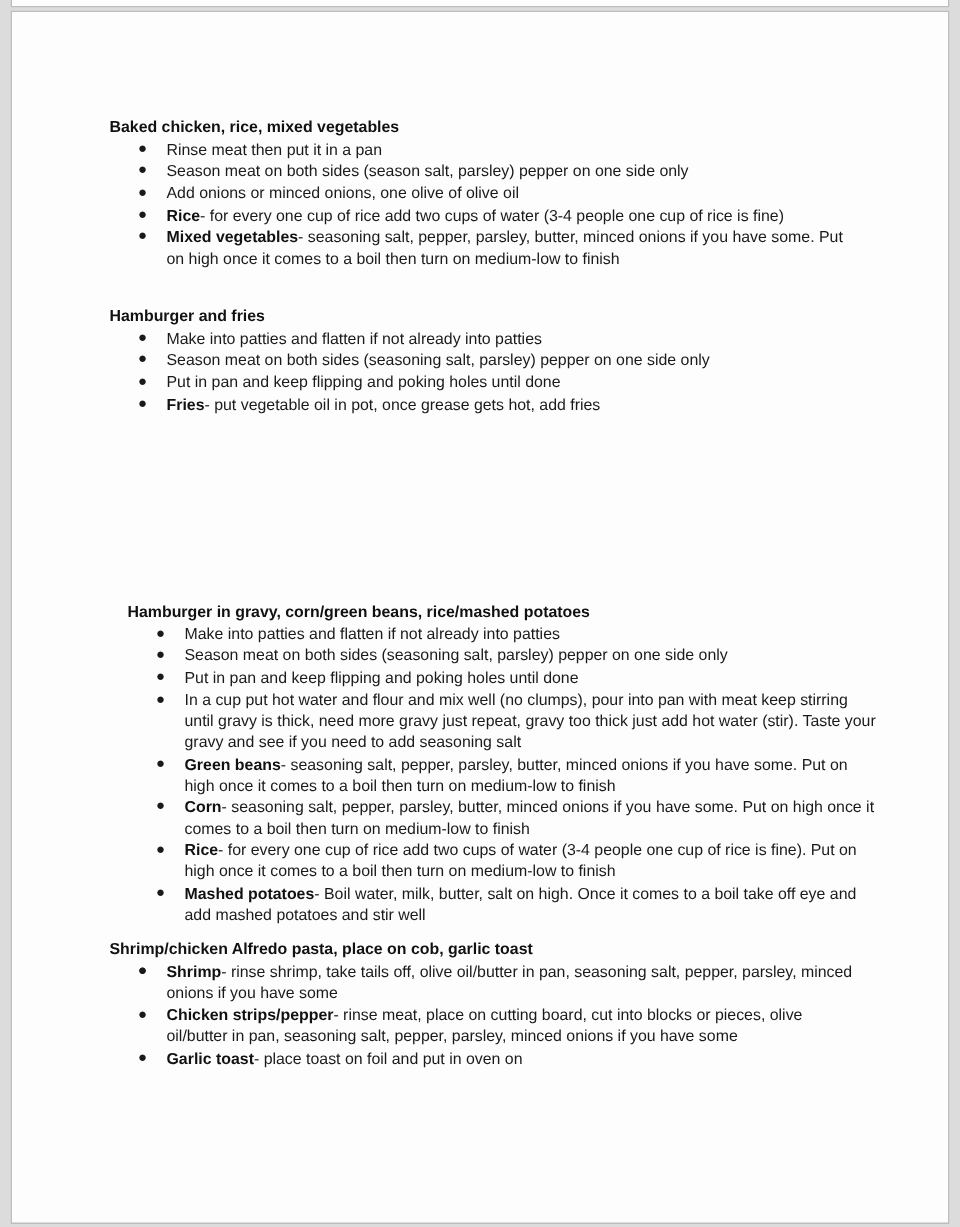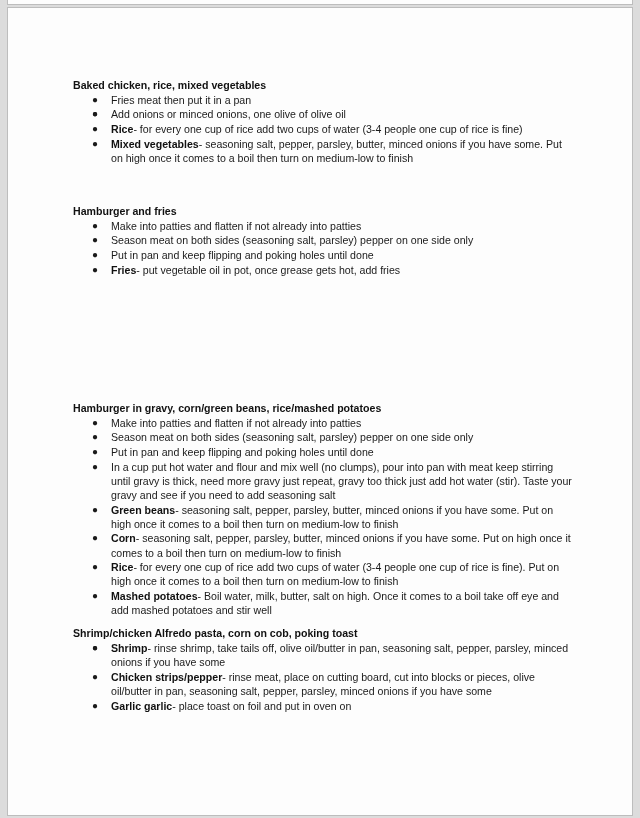--- a/index.html
+++ b/index.html
@@ -35,50 +35,50 @@
   </style>
 </head>
 <body>
 
 <div class="prev-page"></div>
 <div class="page"></div>
 
 <div class="section" id="sec0" style="top:78px;">
     <div class="heading">Baked chicken, rice, mixed vegetables</div>
     <ul>
-      <li><span class="bullet">●</span><span>Fries meat then put it in a pan</span></li>
-      <li><span class="bullet">●</span></li>
+      <li><span class="bullet">●</span><span>Rinse meat then put it in a pan</span></li>
+      <li><span class="bullet">●</span><span>Season meat on both sides (season salt, parsley) pepper on one side only</span></li>
       <li><span class="bullet">●</span><span>Add onions or minced onions, one olive of olive oil</span></li>
       <li><span class="bullet">●</span><b>Rice</b><span>- for every one cup of rice add two cups of water (3-4 people one cup of rice is fine)</span></li>
       <li><span class="bullet">●</span><b>Mixed vegetables</b><span>- seasoning salt, pepper, parsley, butter, minced onions if you have some. Put on high once it comes to a boil then turn on medium-low to finish</span></li>
     </ul>
   </div>
 <div class="section" id="sec1" style="top:204px;">
     <div class="heading">Hamburger and fries</div>
     <ul>
       <li><span class="bullet">●</span><span>Make into patties and flatten if not already into patties</span></li>
       <li><span class="bullet">●</span><span>Season meat on both sides (seasoning salt, parsley) pepper on one side only</span></li>
       <li><span class="bullet">●</span><span>Put in pan and keep flipping and poking holes until done</span></li>
       <li><span class="bullet">●</span><b>Fries</b><span>- put vegetable oil in pot, once grease gets hot, add fries</span></li>
     </ul>
   </div>
-<div class="section" id="sec2" style="top:401px;">
+<div class="section" id="sec2" style="top:401px;margin-left:12px;">
     <div class="heading">Hamburger in gravy, corn/green beans, rice/mashed potatoes</div>
     <ul>
       <li><span class="bullet">●</span><span>Make into patties and flatten if not already into patties</span></li>
       <li><span class="bullet">●</span><span>Season meat on both sides (seasoning salt, parsley) pepper on one side only</span></li>
       <li><span class="bullet">●</span><span>Put in pan and keep flipping and poking holes until done</span></li>
       <li><span class="bullet">●</span><span>In a cup put hot water and flour and mix well (no clumps), pour into pan with meat keep stirring until gravy is thick, need more gravy just repeat, gravy too thick just add hot water (stir). Taste your gravy and see if you need to add seasoning salt</span></li>
       <li><span class="bullet">●</span><b>Green beans</b><span>- seasoning salt, pepper, parsley, butter, minced onions if you have some. Put on high once it comes to a boil then turn on medium-low to finish</span></li>
       <li><span class="bullet">●</span><b>Corn</b><span>- seasoning salt, pepper, parsley, butter, minced onions if you have some.  Put on high once it comes to a boil then turn on medium-low to finish</span></li>
       <li><span class="bullet">●</span><b>Rice</b><span>- for every one cup of rice add two cups of water (3-4 people one cup of rice is fine). Put on high once it comes to a boil then turn on medium-low to finish</span></li>
       <li><span class="bullet">●</span><b>Mashed potatoes</b><span>- Boil water, milk, butter, salt on high. Once it comes to a boil take off eye and add mashed potatoes and stir well</span></li>
     </ul>
   </div>
 <div class="section" id="sec3" style="top:626px;">
-    <div class="heading">Shrimp/chicken Alfredo pasta, corn on cob, poking toast</div>
+    <div class="heading">Shrimp/chicken Alfredo pasta, place on cob, garlic toast</div>
     <ul>
       <li><span class="bullet">●</span></li>
       <li><span class="bullet">●</span><b>Shrimp</b><span>- rinse shrimp, take tails off, olive oil/butter in pan, seasoning salt, pepper, parsley, minced onions if you have some</span></li>
       <li><span class="bullet">●</span><b>Chicken strips/pepper</b><span>- rinse meat, place on cutting board, cut into blocks or pieces, olive oil/butter in pan, seasoning salt, pepper, parsley, minced onions if you have some</span></li>
-      <li><span class="bullet">●</span><b>Garlic garlic</b><span>- place toast on foil and put in oven on</span></li>
+      <li><span class="bullet">●</span><b>Garlic toast</b><span>- place toast on foil and put in oven on</span></li>
     </ul>
   </div>
 
 </body></html>

